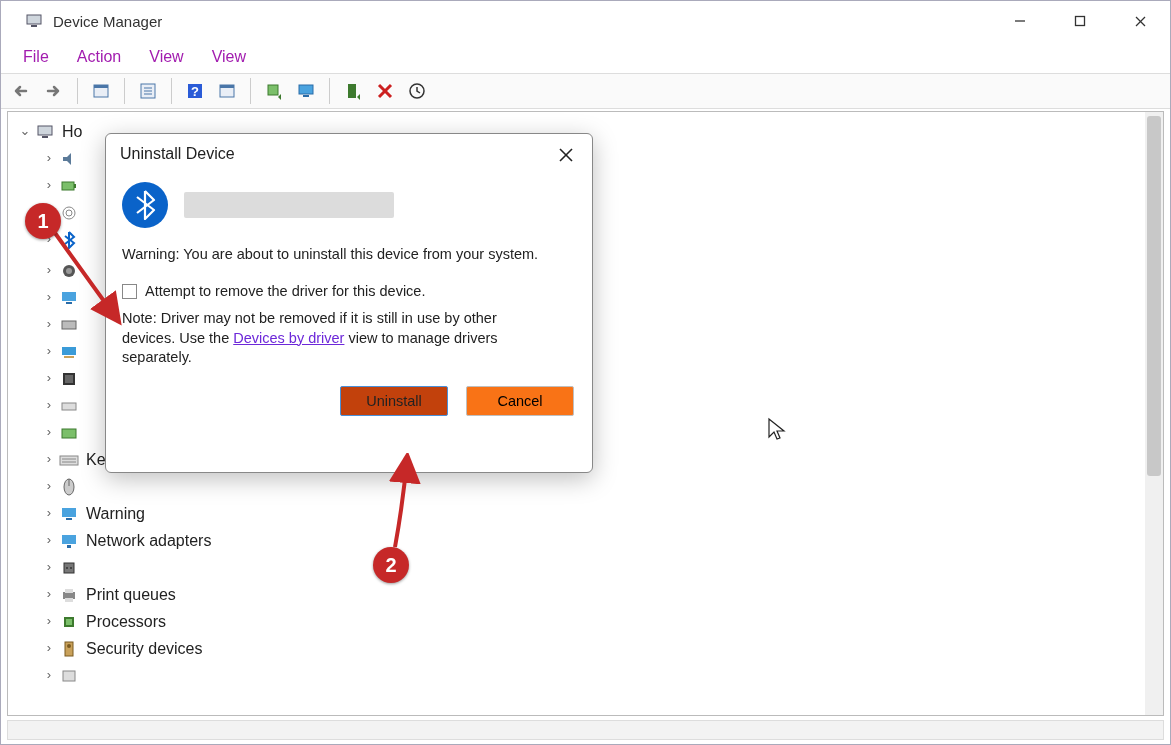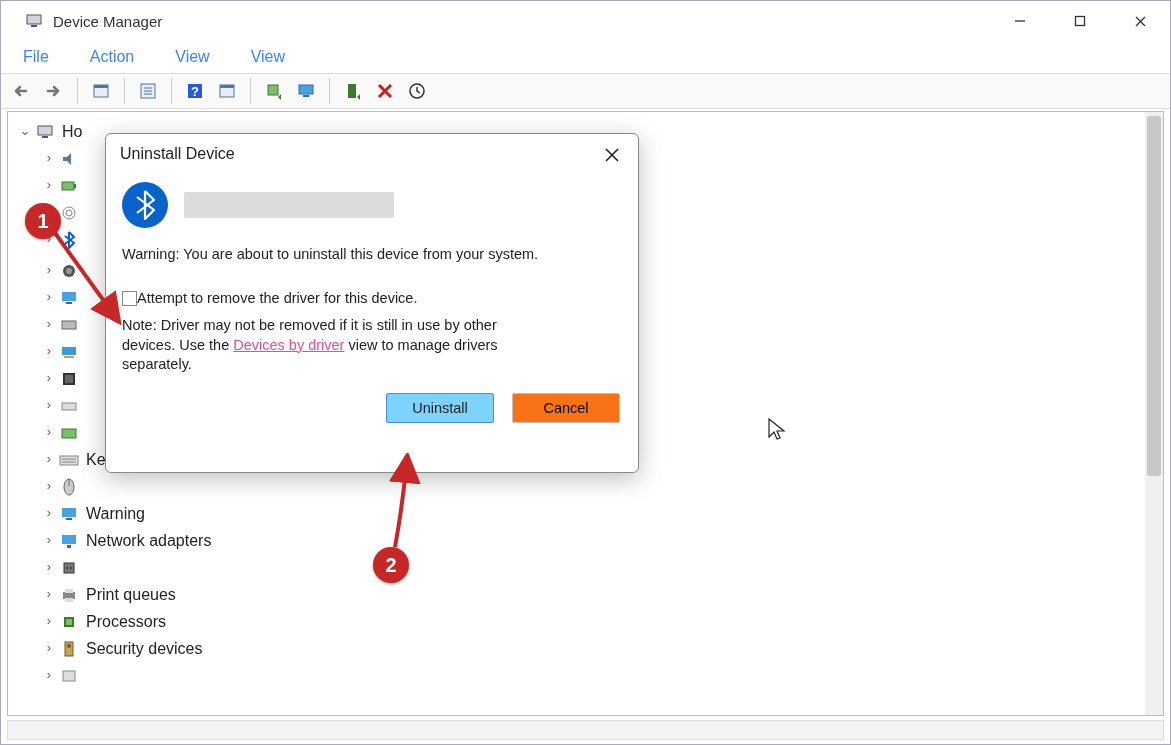--- a/index.html
+++ b/index.html
@@ -33,22 +33,22 @@
   }
   .titlebar .title { font-size: 15px; color: #333; }
   .win-controls {
     position: absolute; right: 0; top: 0; display: flex;
   }
   .win-btn {
     width: 60px; height: 40px; display:flex;align-items:center;justify-content:center;
     color:#555;
   }
   .menubar {
-    height: 32px; display:flex; align-items:center; gap: 17px;
-    padding: 0 10px; font-size: 16px; color:#3b82f6;
+    height: 32px; display:flex; align-items:center; gap: 4px;
+    padding: 0 10px; font-size: 16px; color:#a21caf;
   }
   .menubar span { padding: 4px 12px; }
   .toolbar {
     height: 36px; border-top:1px solid #ddd; border-bottom:1px solid #ddd;
     background:#fafafa; display:flex; align-items:center; gap:6px; padding:0 8px;
   }
   .tb-sep { width:1px; height:26px; background:#ccc; margin:0 4px;}
   .tb-btn { width:26px; height:26px; display:flex;align-items:center;justify-content:center; }
   .content {
     position:absolute; top:110px; left:6px; right:6px; bottom:28px;
@@ -66,52 +66,52 @@
   .scrollbar {
     position:absolute; right:0; top:0; bottom:0; width:18px; background:#f0f0f0;
   }
   .thumb { position:absolute; left:2px; right:2px; top:4px; height:360px; background:#c8c8c8; border-radius:3px;}
   .statusbar {
     position:absolute; left:6px; right:6px; bottom:4px; height:20px; background:#f3f3f3; border:1px solid #ddd;
   }
 
   
   .dialog {
-    position:absolute; left:104px; top:132px; width:534px; height:340px;
+    position:absolute; left:104px; top:132px; width:488px; height:340px;
     background:#fff; border:1px solid #888; border-radius:6px;
     box-shadow: 0 6px 24px rgba(0,0,0,.25);
     z-index:50;
   }
   .dlg-title {
     height:40px; display:flex; align-items:center; padding:0 14px; font-size:16px; color:#222;
   }
   .dlg-close {
     position:absolute; right:6px; top:4px; width:40px; height:34px;
     display:flex;align-items:center;justify-content:center; font-size:18px; color:#222;
   }
   .dlg-body { padding: 4px 16px 0 16px; font-size:14.5px; color:#222; }
   .dev-row { display:flex; align-items:center; gap:16px; margin:4px 0 18px 0;}
   .bt-icon {
     width:46px;height:46px;border-radius:50%;
     background:#0a63c9;display:flex;align-items:center;justify-content:center;
   }
   .dev-name-blur {
     width:210px;height:26px;background:#dcdcdc;border-radius:2px;
   }
-  .warn { margin-bottom:28px; }
-  .chk-row { display:flex; align-items:center; margin-bottom:10px;}
+  .warn { margin-bottom:21px; }
+  .chk-row { display:flex; align-items:center; gap:8px; margin-bottom:10px;}
   .chk { width:15px;height:15px;border:1px solid #888;background:#fff;}
   .note { line-height:1.35; margin-bottom:18px; max-width:430px;}
-  .note a { color:#ec4899; text-decoration:underline; }
+  .note a { color:#6d28d9; text-decoration:underline; }
   .dlg-actions { display:flex; gap:18px; justify-content:flex-end; padding:0 18px 16px 0;}
   .btn {
     min-width:108px; height:30px; border:1px solid #bfbfbf; background:#f97316;
     display:flex;align-items:center;justify-content:center; font-size:14.5px; border-radius:2px;
   }
-  .btn.primary { border-color:#4a90d9; background:#7dd3fc; color:#222;}
+  .btn.primary { border-color:#4a90d9; background:#c2410c; color:#222;}
   
   
   .badge {
     position:absolute; width:36px;height:36px;border-radius:50%;
     background:#c62828; color:#fff; font-weight:bold; font-size:20px;
     display:flex;align-items:center;justify-content:center;
     box-shadow:0 1px 3px rgba(0,0,0,.4); z-index:60;
   }
   .arrow {
     position:absolute; z-index:55; pointer-events:none;

